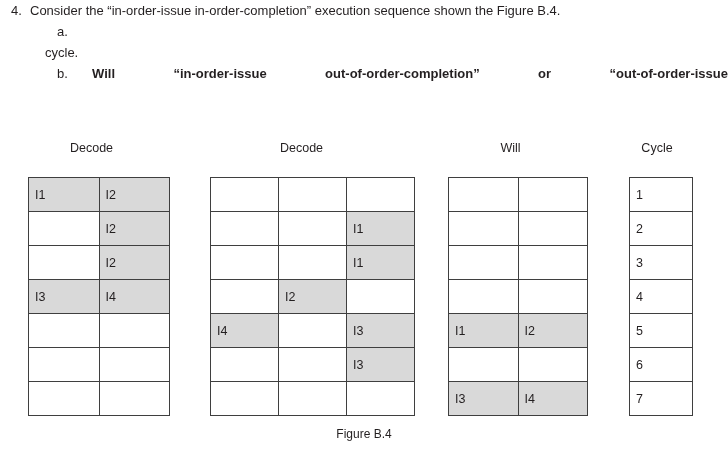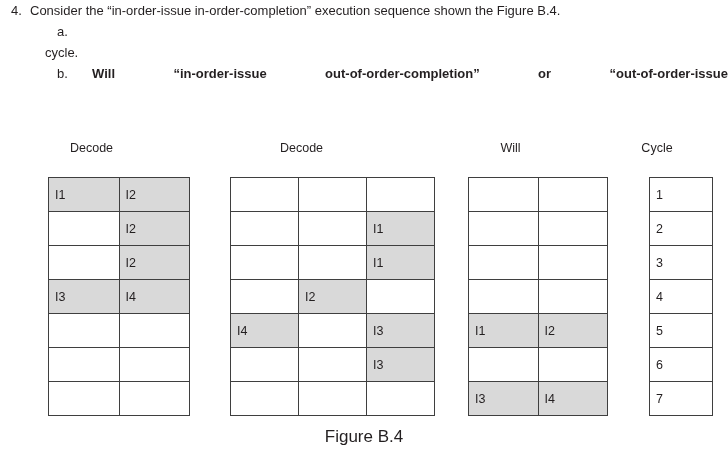--- a/index.html
+++ b/index.html
@@ -78,21 +78,20 @@
     color: #231f20;
     white-space: nowrap;
   }
 
   .grid {
     position: absolute;
     top: 37px;
     border: 1.6px solid #3f3f3f;
     border-collapse: collapse;
     table-layout: fixed;
-    margin-left: 20px;
   }
   .grid td {
     border: 1.2px solid #3f3f3f;
     height: 33px;
     padding: 0 0 0 6px;
     font-size: 12.5px;
     vertical-align: middle;
     color: #231f20;
     background: #ffffff;
   }
@@ -116,21 +115,21 @@
   #stage-cycle { left: 629px; top: 0; width: 56px; }
   #stage-cycle .grid { width: 56px; }
   #stage-cycle .grid td { width: 56px; }
 
   #figure-caption {
     position: absolute;
     left: 0;
     top: 287px;
     width: 728px;
     text-align: center;
-    font-size: 17px;
+    font-size: 12px;
     color: #231f20;
   }
 </style>
 </head>
 <body>
 
 <div id="question-block">
 
   <div class="q-row level-1">
     <span class="q-marker">4.</span>

